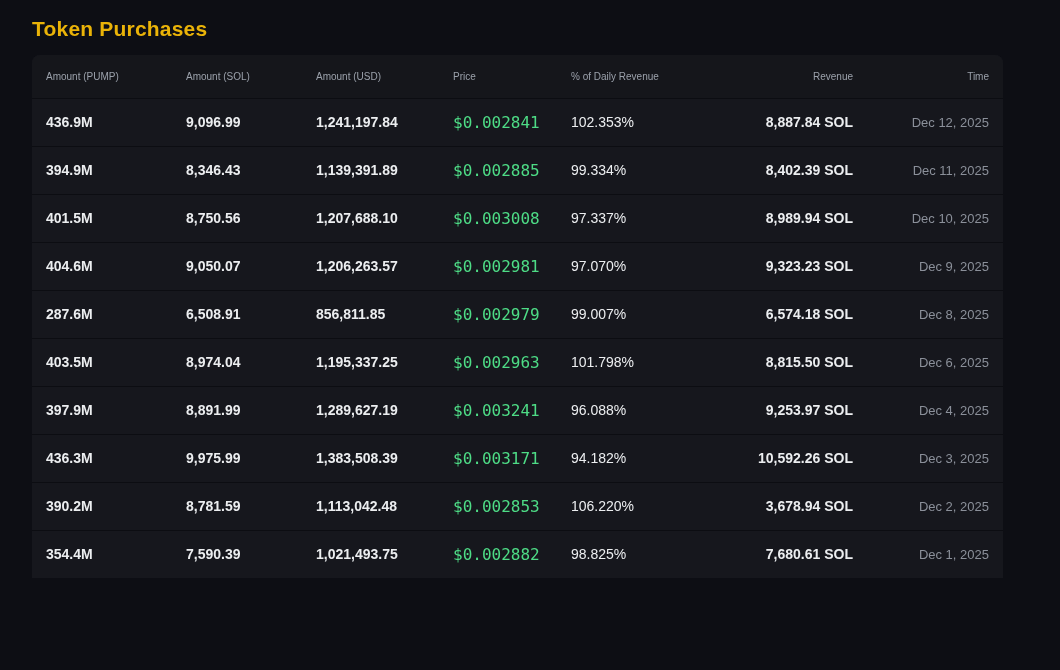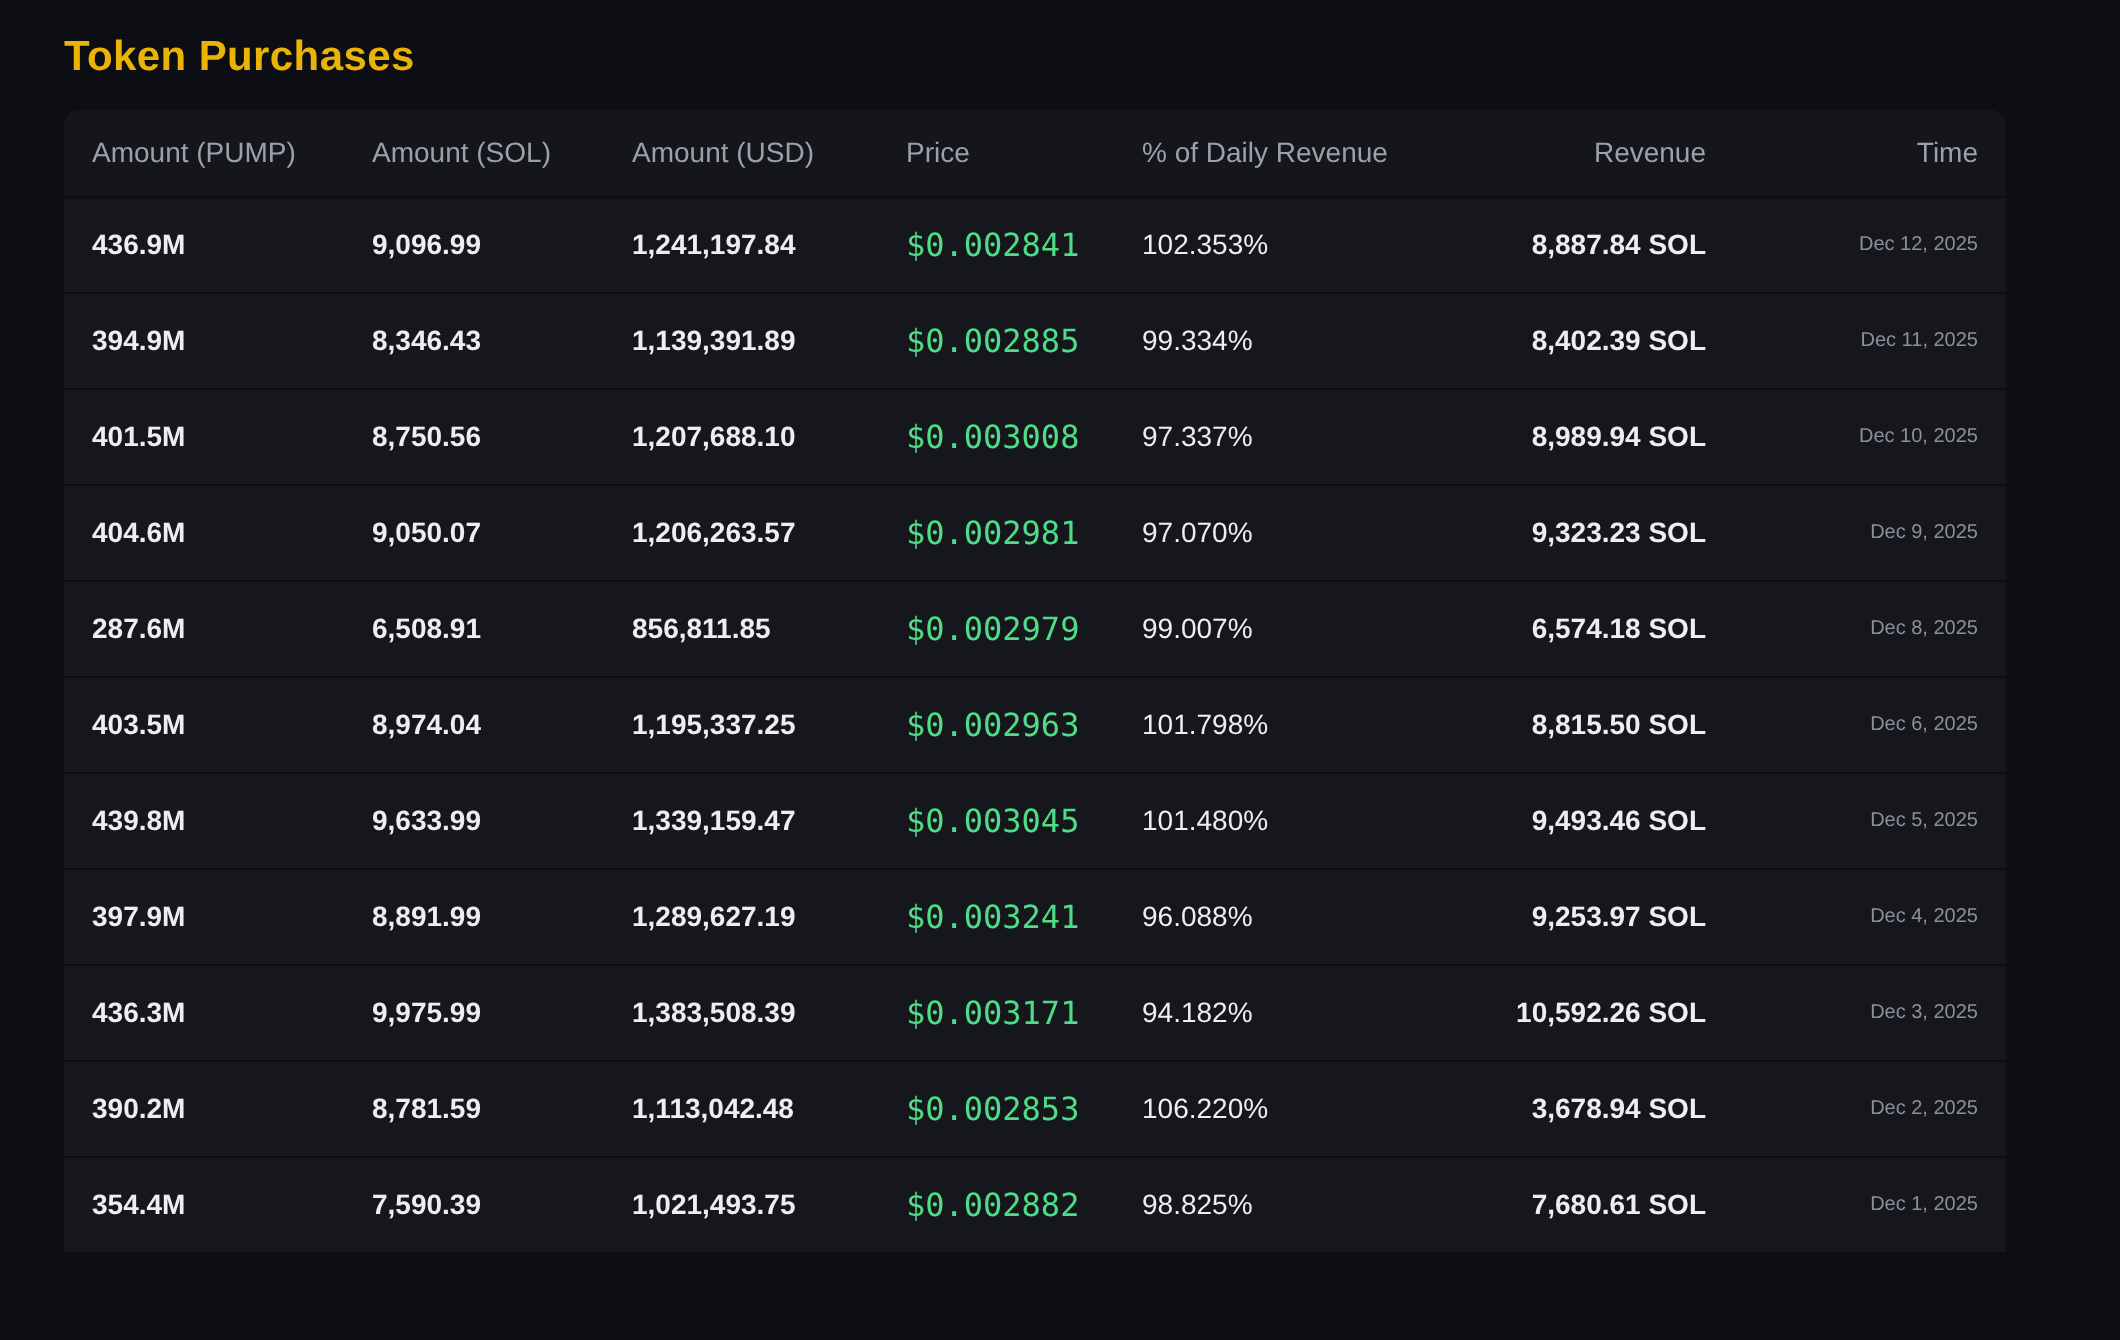--- a/index.html
+++ b/index.html
@@ -33,21 +33,21 @@
   }
   col.c1 { width: 154px; }
   col.c2 { width: 130px; }
   col.c3 { width: 137px; }
   col.c4 { width: 118px; }
   col.c5 { width: 135px; }
   col.c6 { width: 147px; }
   col.c7 { width: 150px; }
   thead th {
     height: 43px;
-    font-size: 14px;
+    font-size: 10px;
     font-weight: 400;
     color: #9ba1ab;
     text-align: left;
     vertical-align: middle;
     background: #15161b;
     white-space: nowrap;
   }
   tbody td {
     height: 48px;
     font-size: 14px;
@@ -61,21 +61,21 @@
   th:last-child,  td:last-child  { padding-right: 14px; }
   th.right, td.right { text-align: right; }
   td.price {
     font-family: "DejaVu Sans Mono", "Liberation Mono", monospace;
     font-size: 16px;
     font-weight: 400;
     color: #4edc86;
   }
   td.pct { font-weight: 500; }
   td.time {
-    font-size: 10px;
+    font-size: 13px;
     font-weight: 400;
     color: #8b909a;
   }
 </style>
 </head>
 <body>
 
 <h1 class="page-title">Token Purchases</h1>
 
 <div class="card">
@@ -155,29 +155,20 @@
   <tr>
     <td>403.5M</td>
     <td>8,974.04</td>
     <td>1,195,337.25</td>
     <td class="price">$0.002963</td>
     <td class="pct">101.798%</td>
     <td class="right">8,815.50 SOL</td>
     <td class="right time">Dec 6, 2025</td>
   </tr>
 
-  <tr>
-    <td>439.8M</td>
-    <td>9,633.99</td>
-    <td>1,339,159.47</td>
-    <td class="price">$0.003045</td>
-    <td class="pct">101.480%</td>
-    <td class="right">9,493.46 SOL</td>
-    <td class="right time">Dec 5, 2025</td>
-  </tr>
 
   <tr>
     <td>397.9M</td>
     <td>8,891.99</td>
     <td>1,289,627.19</td>
     <td class="price">$0.003241</td>
     <td class="pct">96.088%</td>
     <td class="right">9,253.97 SOL</td>
     <td class="right time">Dec 4, 2025</td>
   </tr>

